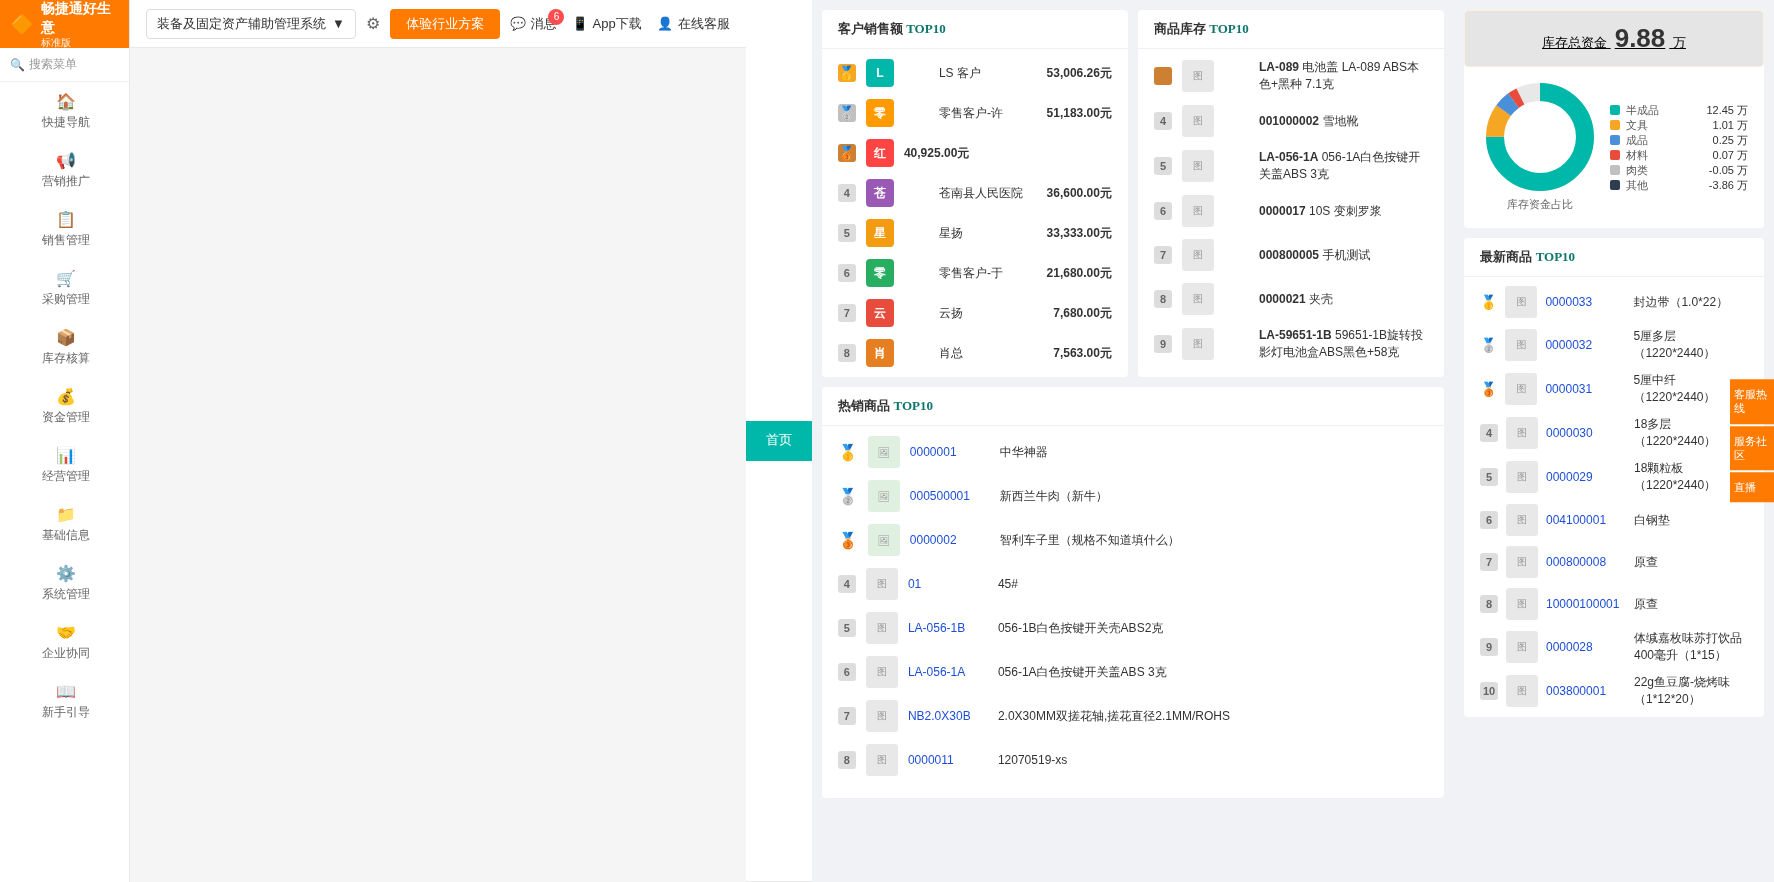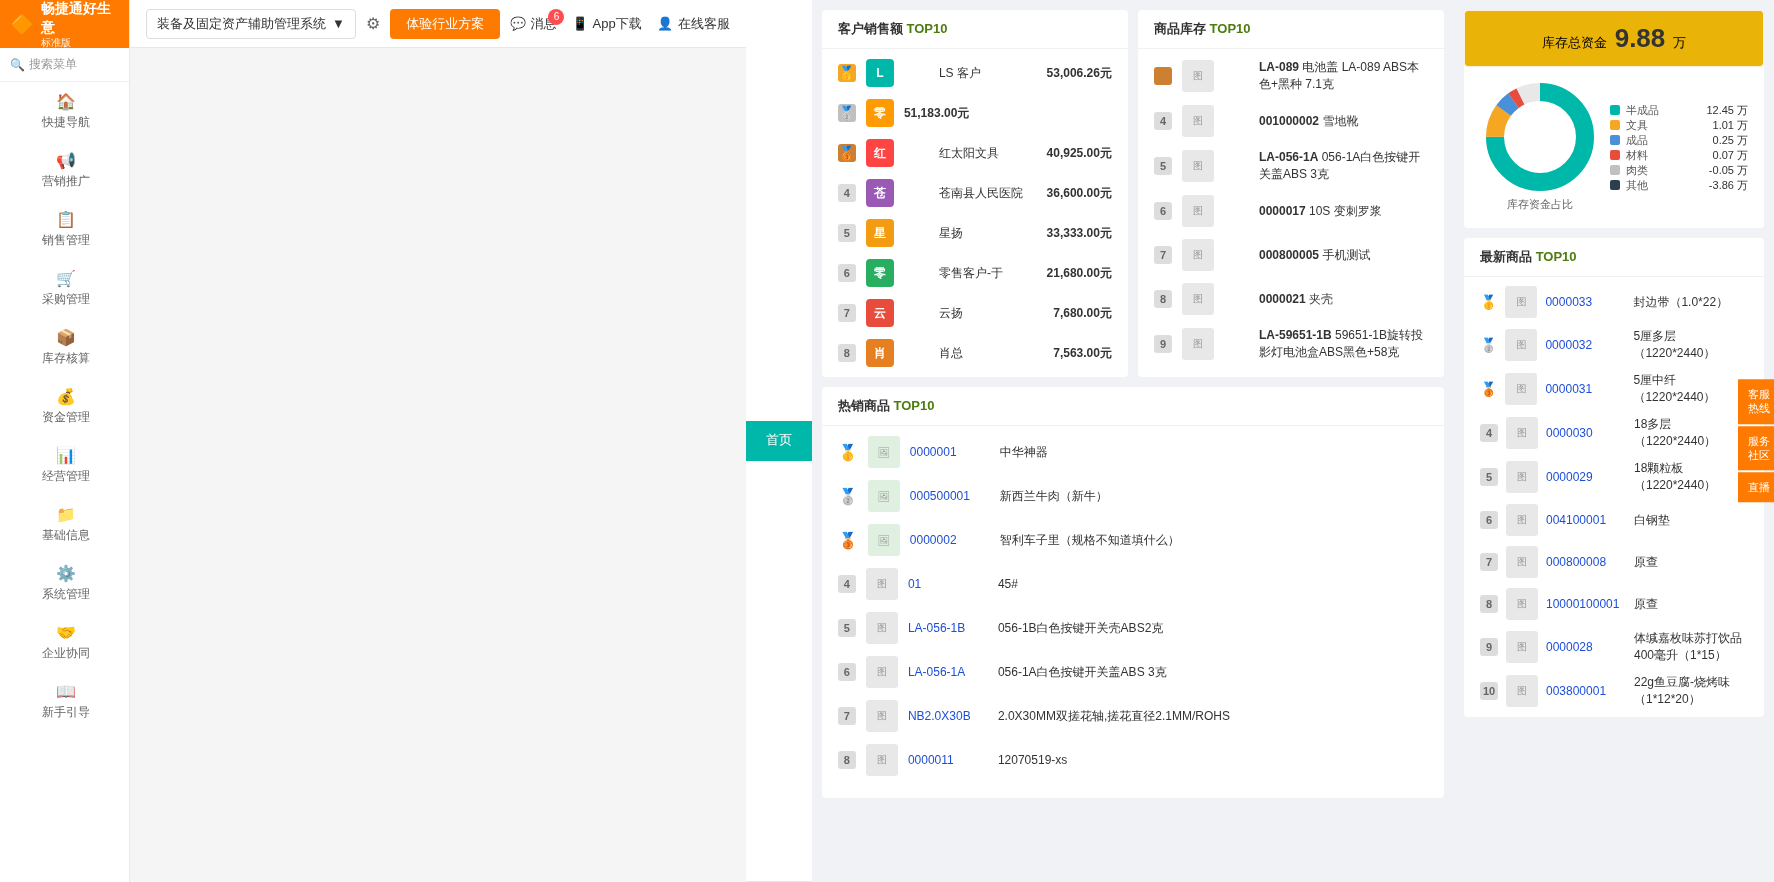--- a/index.html
+++ b/index.html
@@ -192,22 +192,23 @@
       padding: 10px 16px;
       display: flex;
       align-items: center;
       justify-content: space-between;
       border-bottom: 1px solid #f0f0f0;
       font-size: 13px;
       font-weight: bold;
       color: #333;
     }
     .card-header .top10-badge {
-      color: #4d7c0f;
+      color: #0f766e;
       font-size: 13px;
+      font-family: Liberation Serif, serif;
     }
 
     
     .rank-list { padding: 4px 0; }
     .rank-item {
       display: flex;
       align-items: center;
       padding: 6px 16px;
       gap: 10px;
       font-size: 12px;
@@ -267,25 +268,26 @@
       align-items: center;
       padding: 6px 16px;
       gap: 10px;
       font-size: 12px;
     }
     .hot-code { color: #1d4ed8; min-width: 80px; }
     .hot-name { flex: 1; color: #333; }
 
     
     .inventory-total {
-      background: #eab308;
+      background: #e5e5e5;
       border: 1px solid #ffeedd;
       border-radius: 4px;
       padding: 12px 16px;
       text-align: center;
+      text-decoration: underline;
     }
 
     
     .donut-section {
       display: flex;
       align-items: center;
       gap: 10px;
       padding: 10px 16px;
     }
     .donut-wrapper {
@@ -338,23 +340,23 @@
       right: 0;
       top: 50%;
       transform: translateY(-50%);
       display: flex;
       flex-direction: column;
       gap: 2px;
     }
     .float-btn {
       background: #ff7a00;
       color: #fff;
-      width: 36px;
+      width: 44px;
       padding: 8px 4px;
-      text-align: right;
+      text-align: left;
       font-size: 11px;
       cursor: pointer;
       line-height: 1.3;
     }
 
     
     ::-webkit-scrollbar { width: 4px; }
     ::-webkit-scrollbar-thumb { background: #ddd; border-radius: 4px; }
   </style>
 </head>
@@ -467,28 +469,28 @@
                 </span>
     <span class="rank-avatar" style="background:#00b8a9;">L</span>
     <span class="rank-name">LS 客户</span>
     <span class="rank-value">53,006.26元</span>
   </div>
               <div class="rank-item">
     <span class="rank-num rank-2">
                   <span style="font-size:14px;">🥈</span>
                 </span>
     <span class="rank-avatar" style="background:#ff9a00;">零</span>
+    <span class="rank-name">零售客户-许</span>
     <span class="rank-value">51,183.00元</span>
   </div>
               <div class="rank-item">
     <span class="rank-num rank-3">
                   <span style="font-size:14px;">🥉</span>
                 </span>
     <span class="rank-avatar" style="background:#ff4444;">红</span>
-    <span class="rank-name">红太阳文具</span>
     <span class="rank-value">40,925.00元</span>
   </div>
               <div class="rank-item">
     <span class="rank-num rank-other">4</span>
     <span class="rank-avatar" style="background:#9b59b6;">苍</span>
     <span class="rank-name">苍南县人民医院</span>
     <span class="rank-value">36,600.00元</span>
   </div>
               <div class="rank-item">
     <span class="rank-num rank-other">5</span>

